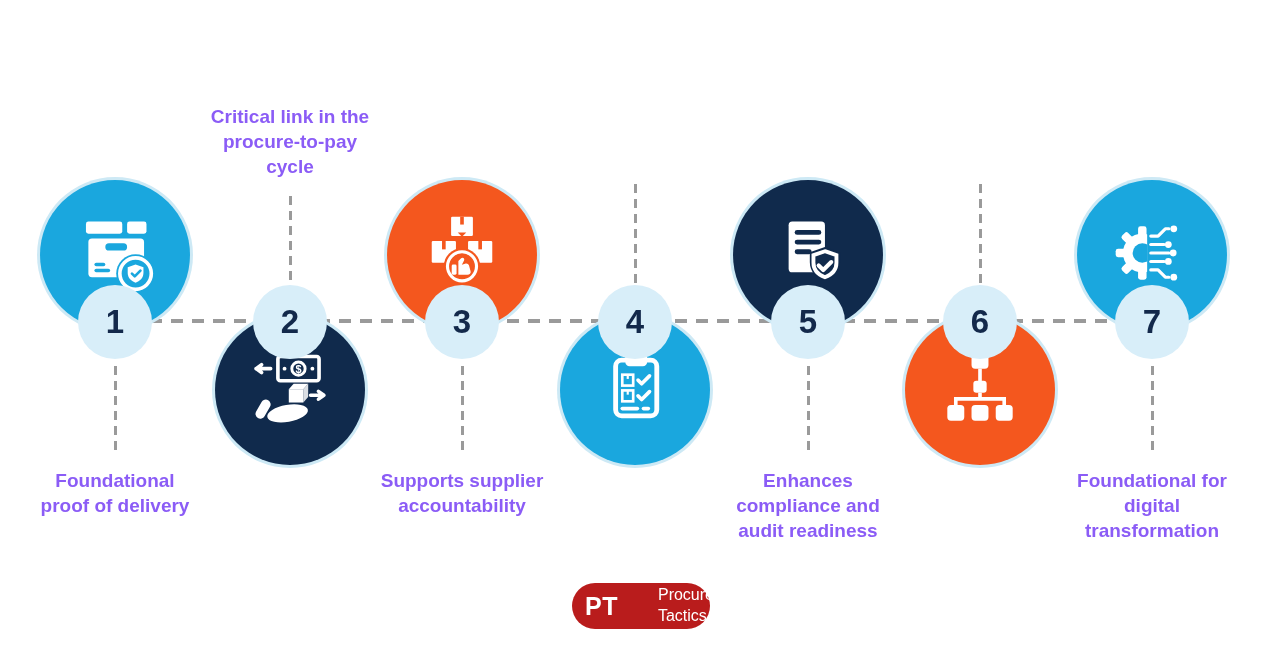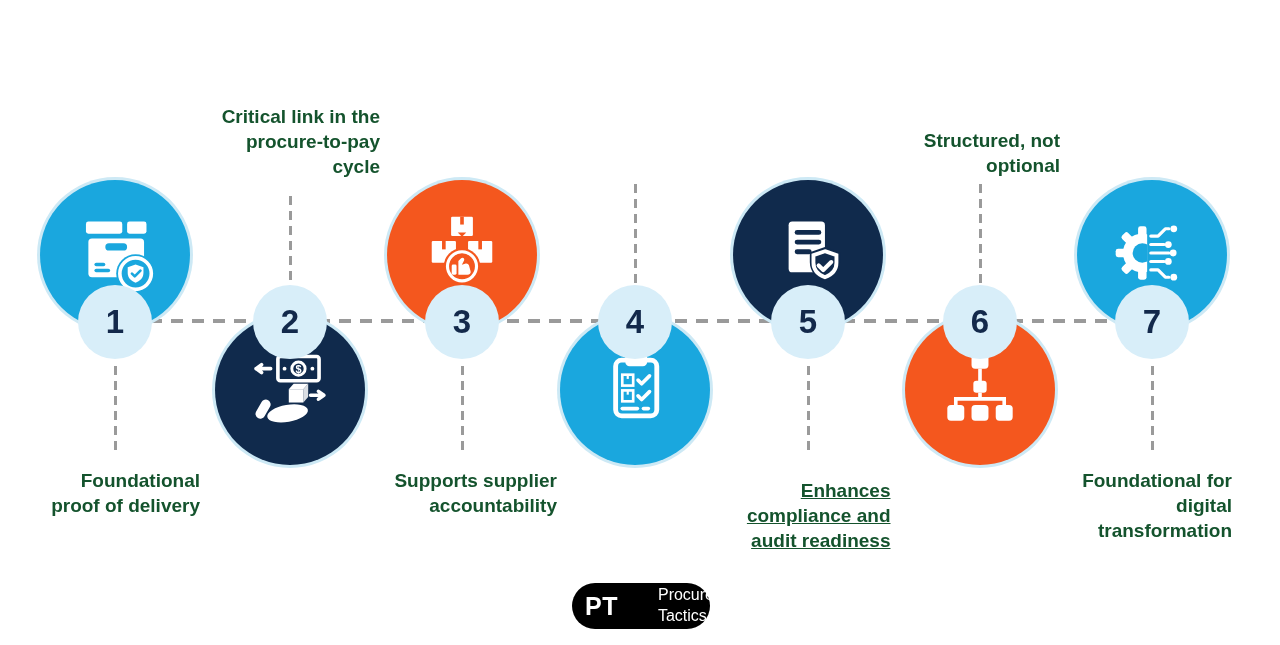--- a/index.html
+++ b/index.html
@@ -31,26 +31,26 @@
   .circle svg{width:92px;height:92px;}
   
   .badge{
     position:absolute;top:285px;width:74px;height:74px;border-radius:50%;z-index:3;
     background:#D8EEF9;display:flex;align-items:center;justify-content:center;
     font-size:33px;font-weight:700;color:#13294B;
   }
   
   .label{
     position:absolute;z-index:2;transform:translateX(-50%);
-    font-size:19px;font-weight:700;line-height:1.32;text-align:right;color:#14532d;
+    font-size:19px;font-weight:700;line-height:1.32;text-align:center;color:#8b5cf6;
   }
   
   .logo{
     position:absolute;left:572px;top:583px;width:138px;height:46px;z-index:2;
-    background:#000000;border-radius:23px;display:flex;align-items:center;
+    background:#b91c1c;border-radius:23px;display:flex;align-items:center;
     padding:0 13px;box-sizing:border-box;gap:20px;
   }
   .logo-abbr{font-size:25px;font-weight:800;color:#fff;letter-spacing:.5px;}
   .logo-divider{width:2px;height:30px;background:rgba(255,255,255,.75);}
   .logo-name{font-size:16px;color:#fff;line-height:1.3;font-weight:400;}
 </style>
 </head>
 <body>
 
 <div class="canvas">
@@ -160,38 +160,37 @@
         <rect x="27" y="35" width="14" height="4" rx="2" class="cut"></rect>
         <path d="M52 33 l12.5 4.3 v8.2 c0 8.5 -5.5 13 -12.5 15.5 c-7 -2.5 -12.5 -7 -12.5 -15.5 v-8.2 z" class="cut"></path>
         <path d="M52 36.5 l9.5 3.3 v6.2 c0 6.5 -4.2 10 -9.5 12 c-5.3 -2 -9.5 -5.5 -9.5 -12 v-6.2 z" fill="none" stroke="#fff" stroke-width="3.2"></path>
         <path d="M46.8 48.3 l3.8 3.8 6.6 -6.6" fill="none" stroke="#fff" stroke-width="3.4" stroke-linecap="round" stroke-linejoin="round"></path>
       </svg>
     </span>
   </div>
   <div class="badge" style="left:771px;">
       <span>5</span>
     </div>
-  <div class="label" style="left:808px;top:478px;width:165px;text-decoration:underline;">Enhances compliance and audit readiness</div>
+  <div class="label" style="left:808px;top:468px;width:165px;">Enhances compliance and audit readiness</div>
 
   <div class="circle orange" style="left:905px;top:315px;">
     <span>
       <svg viewBox="0 0 76 76">
         <path d="M38 22 v12 M38 42 v5 M18 52 v-5 h40 v5" fill="none" stroke="#fff" stroke-width="3"></path>
         <rect x="31" y="9" width="14" height="13" rx="3" fill="#fff"></rect>
         <rect x="32.5" y="32" width="11" height="10" rx="2.5" fill="#fff"></rect>
         <rect x="11" y="52" width="14" height="13" rx="3" fill="#fff"></rect>
         <rect x="31" y="52" width="14" height="13" rx="3" fill="#fff"></rect>
         <rect x="51" y="52" width="14" height="13" rx="3" fill="#fff"></rect>
       </svg>
     </span>
   </div>
   <div class="badge" style="left:943px;">
       <span>6</span>
     </div>
-  <div class="label" style="left:980px;top:128px;width:160px;">Structured, not optional</div>
 
   <div class="circle blue" style="left:1077px;top:180px;">
     <span>
       <svg viewBox="0 0 76 76">
         <defs>
             <clipPath id="halfgear">
               <rect x="6" y="12" width="28" height="52"></rect>
             </clipPath>
           </defs>
         <g clip-path="url(#halfgear)">

